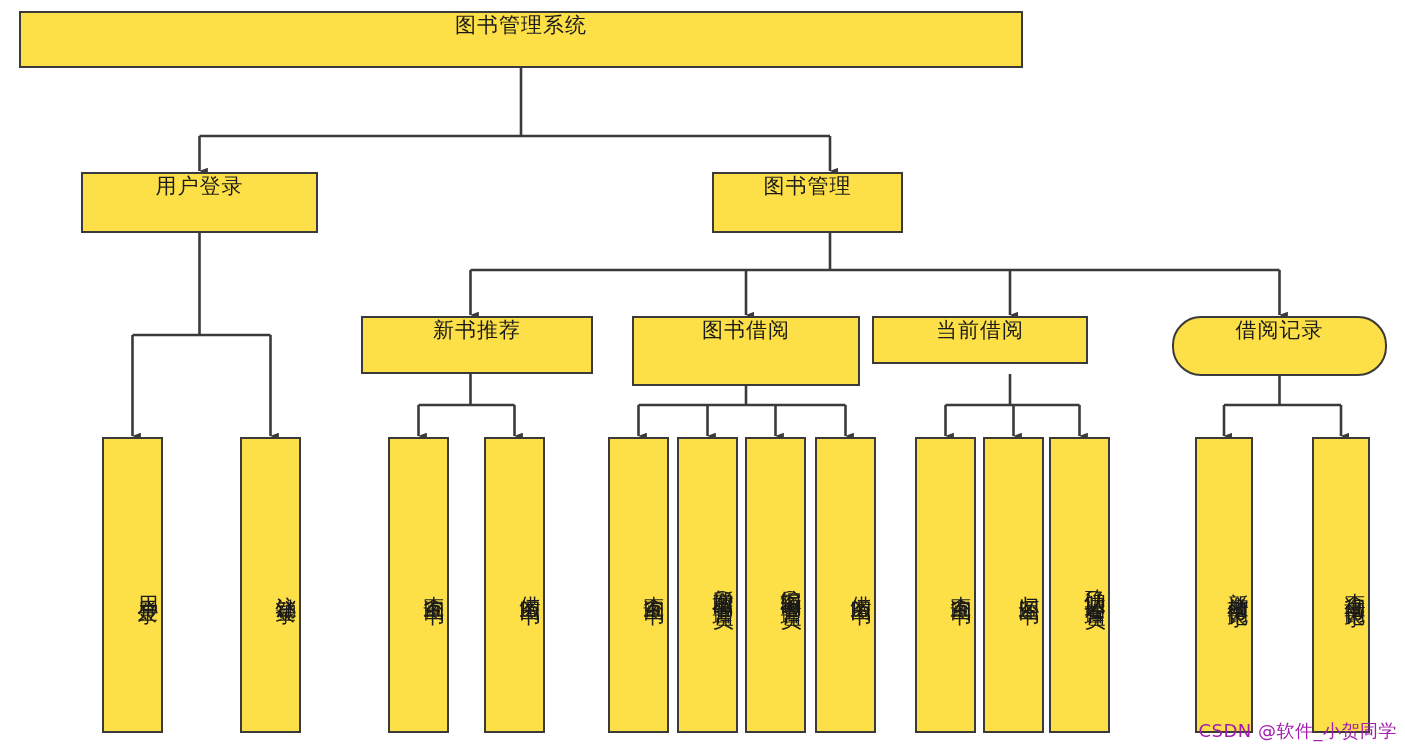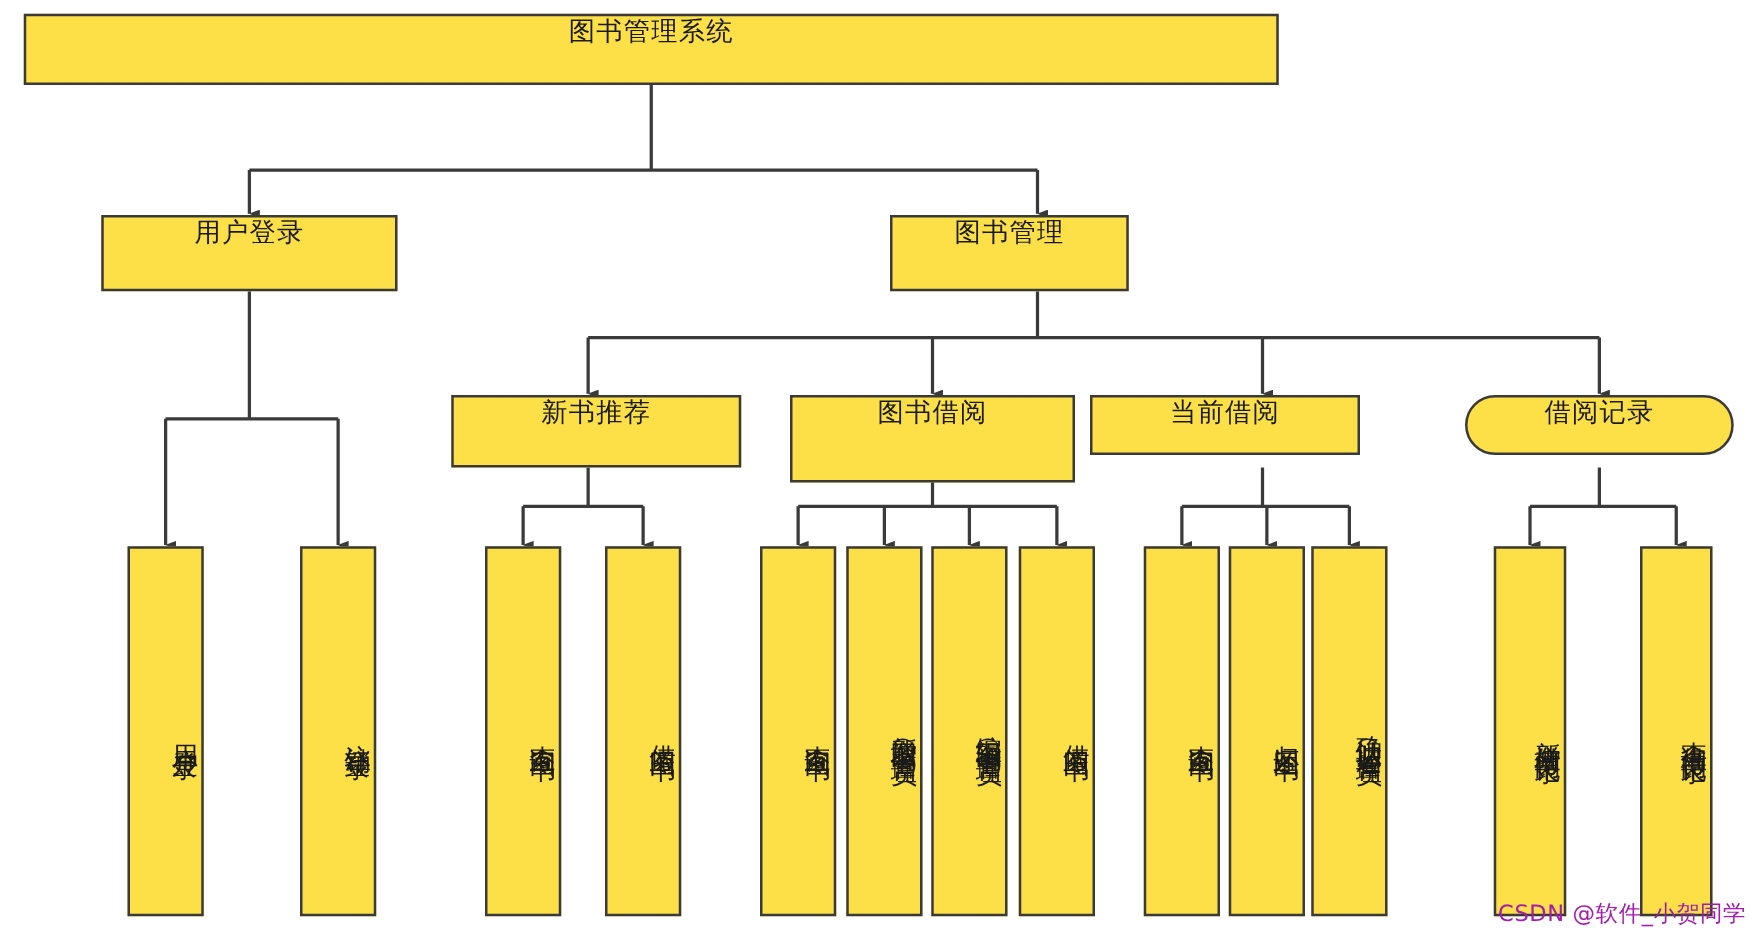--- a/index.html
+++ b/index.html
@@ -123,21 +123,21 @@
       </div>
       <div class="node horiz" style="left: 361px; top: 316px; width: 232px; height: 58px;">
         <span class="label">新书推荐</span>
       </div>
       <div class="node horiz" style="left: 632px; top: 316px; width: 228px; height: 70px;">
         <span class="label">图书借阅</span>
       </div>
       <div class="node horiz" style="left: 872px; top: 316px; width: 216px; height: 48px;">
         <span class="label">当前借阅</span>
       </div>
-      <div class="node horiz" style="left: 1172px; top: 316px; width: 215px; height: 48px; border-radius: 29px;">
+      <div class="node horiz" style="left: 1172px; top: 316px; width: 215px; height: 60px; border-radius: 29px;">
         <span class="label">借阅记录</span>
       </div>
       <div class="node vert" style="left: 102px; top: 437px; width: 61px; height: 296px;">
         <span class="label">用户登录</span>
       </div>
       <div class="node vert" style="left: 240px; top: 437px; width: 61px; height: 296px;">
         <span class="label">注销登录</span>
       </div>
       <div class="node vert" style="left: 388px; top: 437px; width: 61px; height: 296px;">
         <span class="label">查询图书</span>

